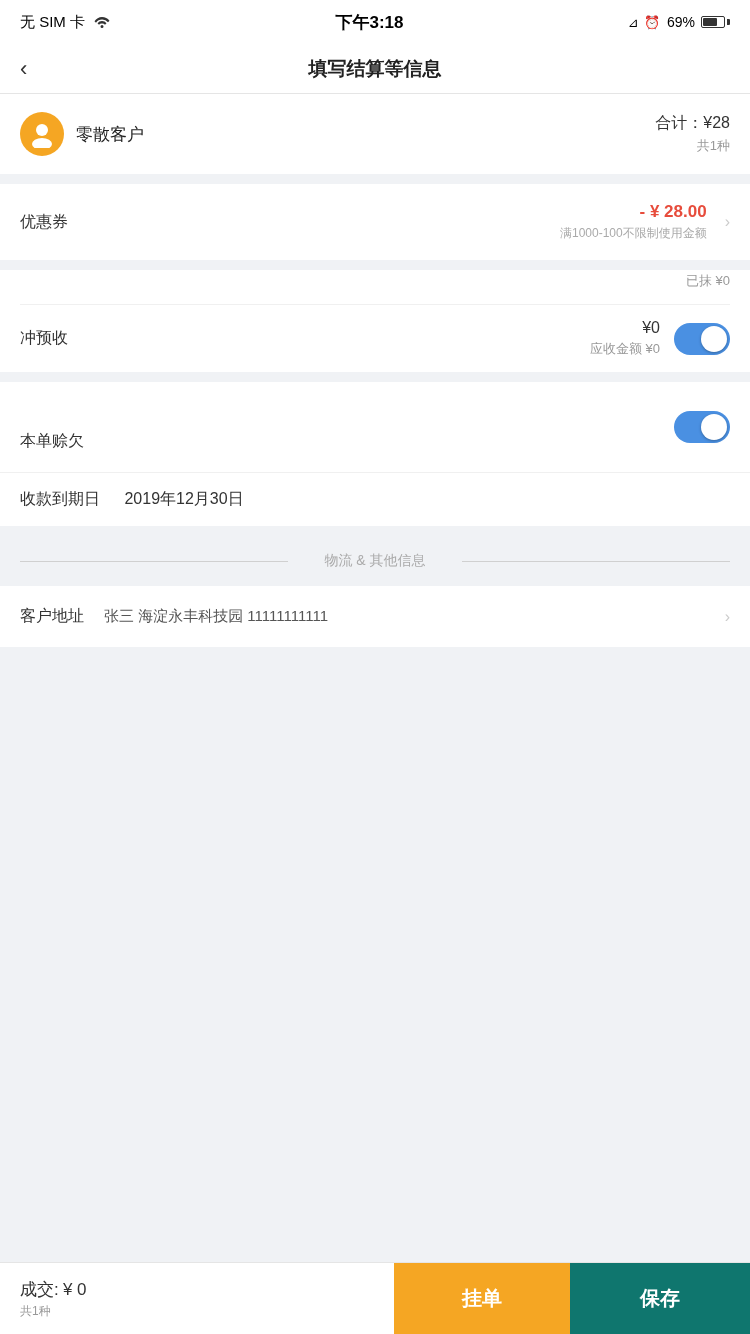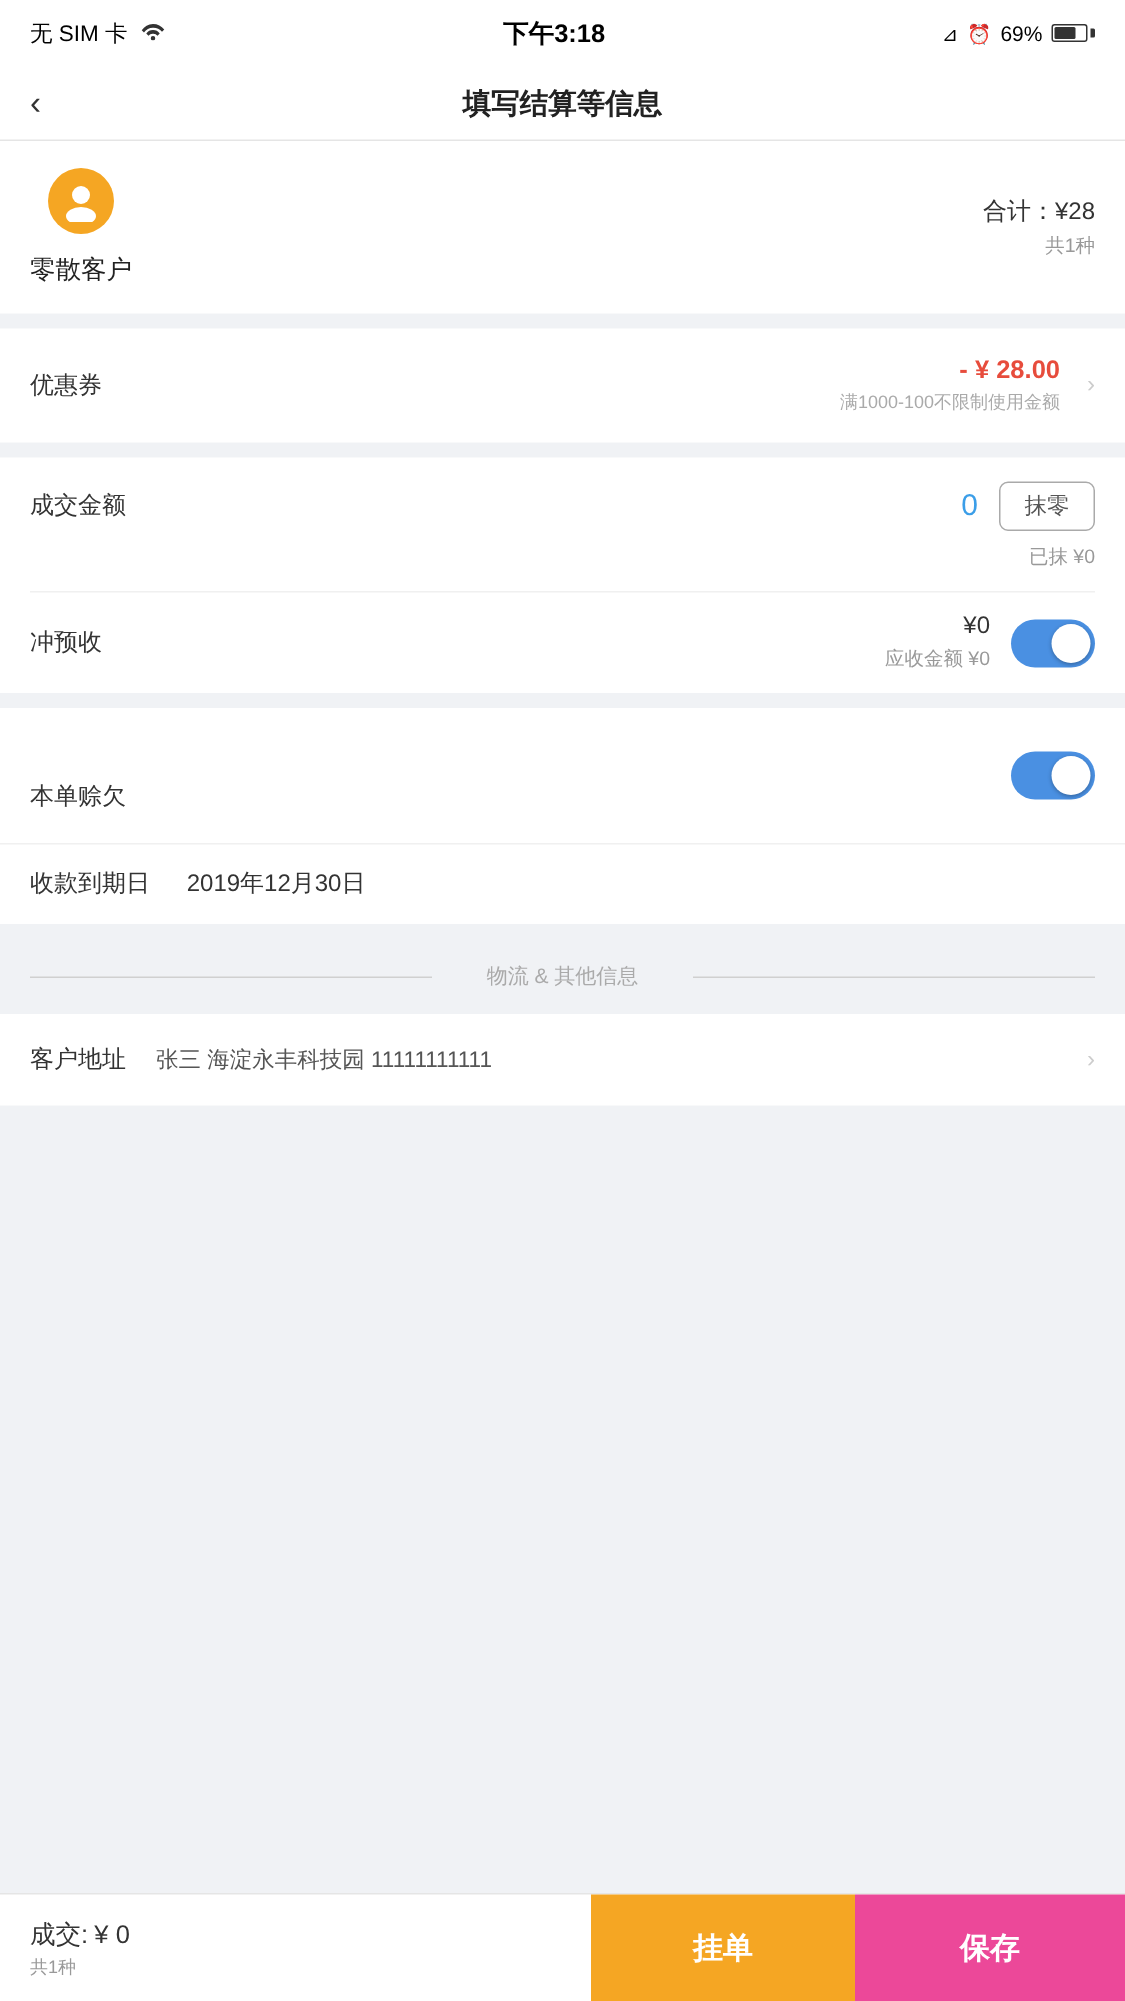--- a/index.html
+++ b/index.html
@@ -70,21 +70,20 @@
     .customer-row {
       display: flex;
       align-items: center;
       justify-content: space-between;
       padding: 18px 20px;
     }
     .customer-left {
       display: flex;
       align-items: center;
       gap: 12px;
-      flex-direction: column;
     }
     .avatar {
       width: 44px;
       height: 44px;
       border-radius: 50%;
       background: #f5a623;
       display: flex;
       align-items: center;
       justify-content: center;
     }
@@ -335,21 +334,21 @@
       align-items: center;
       justify-content: center;
       font-size: 20px;
       font-weight: 600;
       color: #fff;
       cursor: pointer;
     }
     .btn-save {
       width: 180px;
       height: 72px;
-      background: #ec4899;
+      background: #0f766e;
       display: flex;
       align-items: center;
       justify-content: center;
       font-size: 20px;
       font-weight: 600;
       color: #fff;
       cursor: pointer;
     }
     
     .battery {
@@ -439,27 +438,20 @@
           <div class="coupon-discount">- ¥ 28.00</div>
           <div class="coupon-desc">满1000-100不限制使用金额</div>
         </div>
         <span class="chevron">›</span>
       </div>
     </div>
   </div>
 
   <div class="card">
 
-    <div class="deal-row">
-      <span class="deal-label">成交金额</span>
-      <div class="deal-right">
-        <span class="deal-value">0</span>
-        <button class="round-btn">抹零</button>
-      </div>
-    </div>
     <div class="deal-sub">已抹  ¥0</div>
 
     <div class="divider"></div>
 
     <div class="prepay-row">
       <span class="prepay-label">冲预收</span>
       <div class="prepay-right">
         <div class="prepay-value">
           <div class="prepay-amount">¥0</div>
           <div class="prepay-sub">应收金额 ¥0</div>

